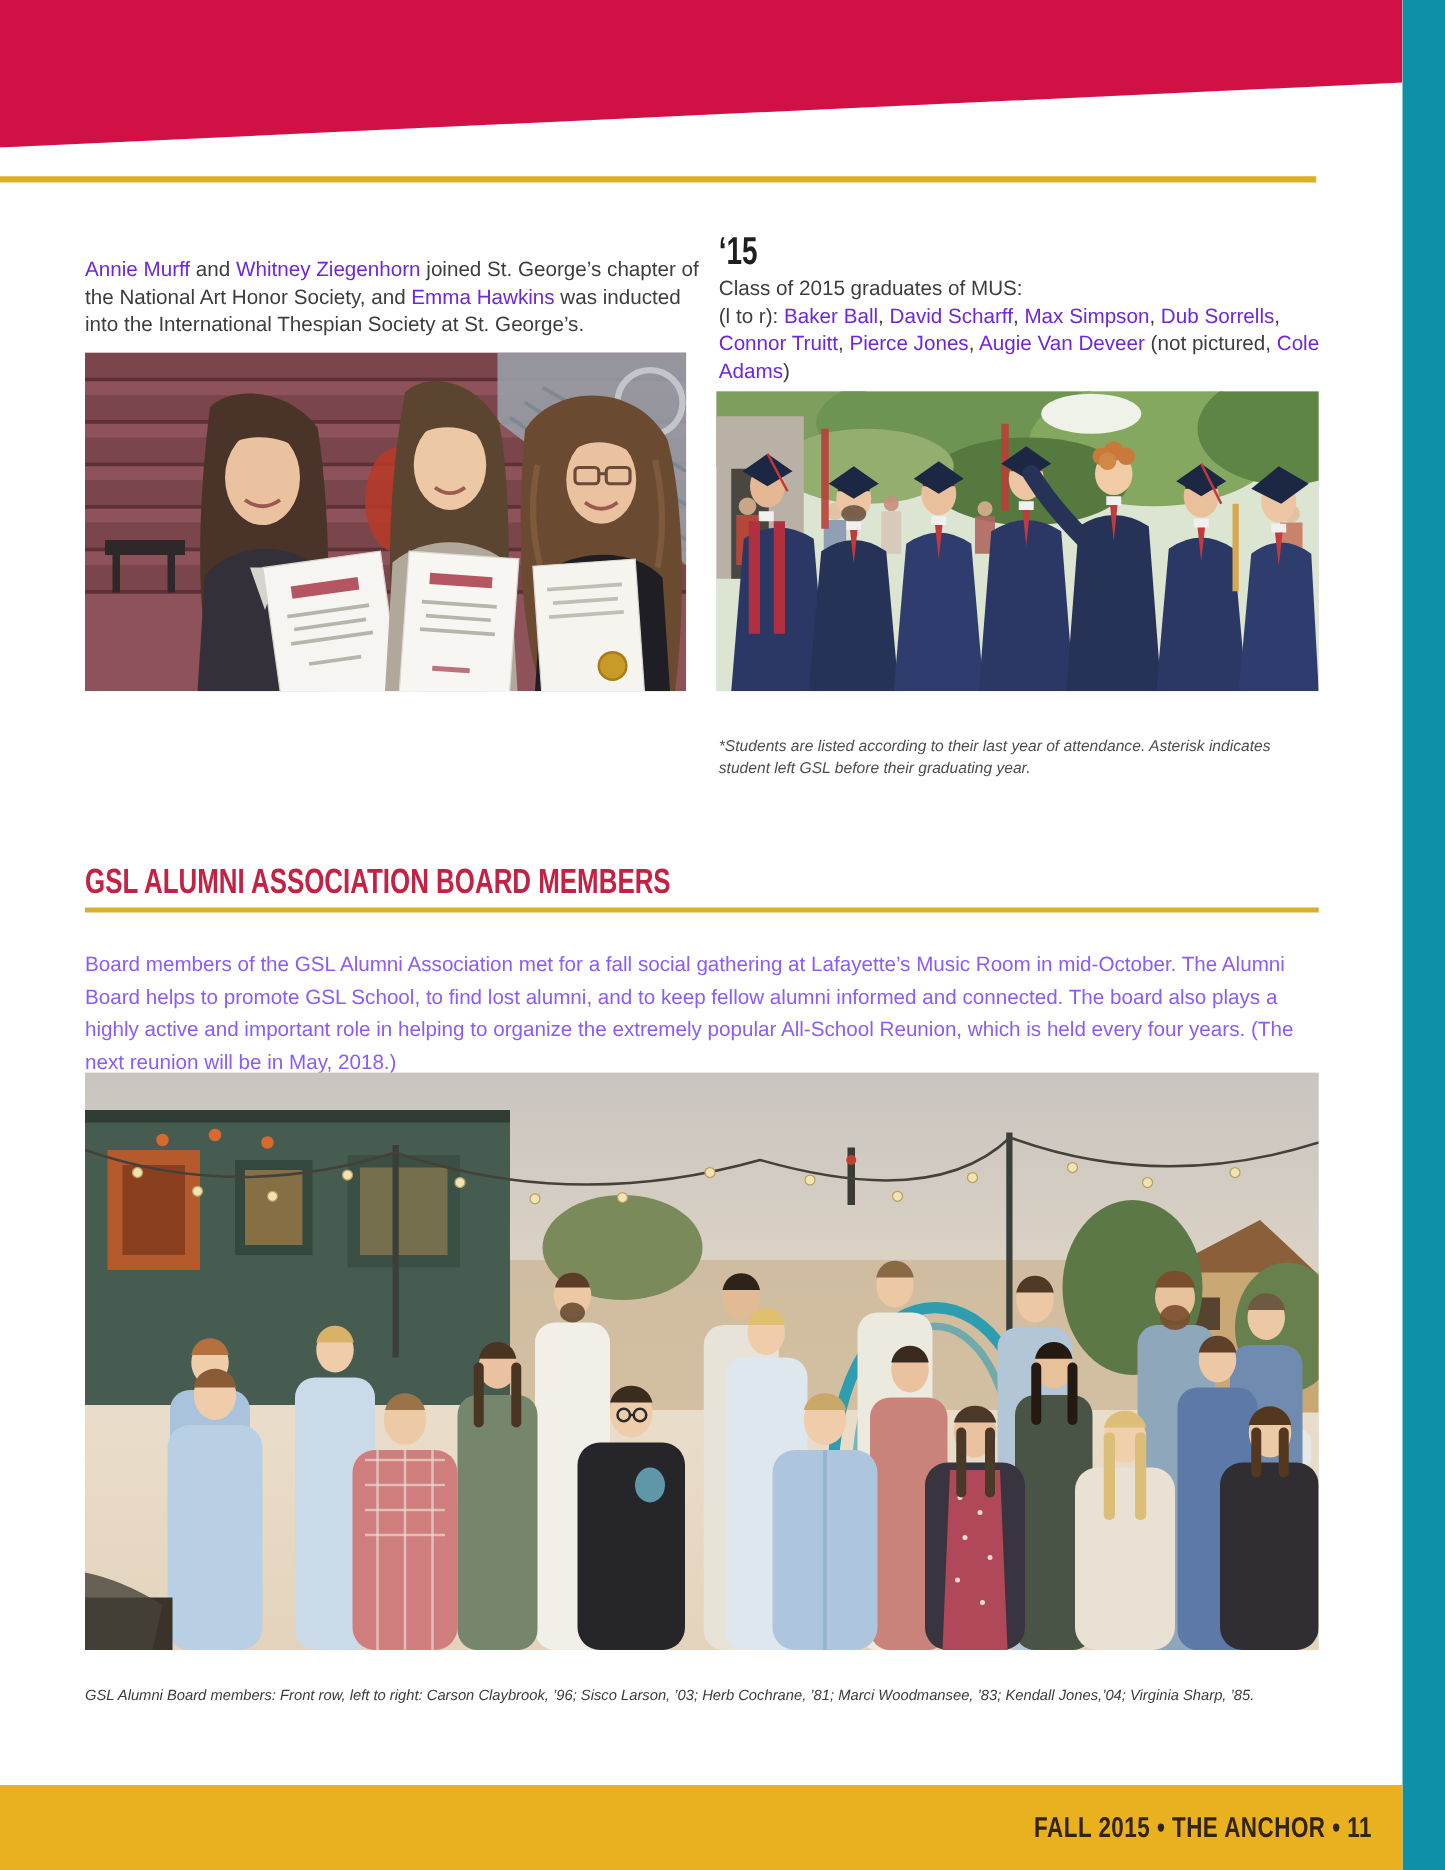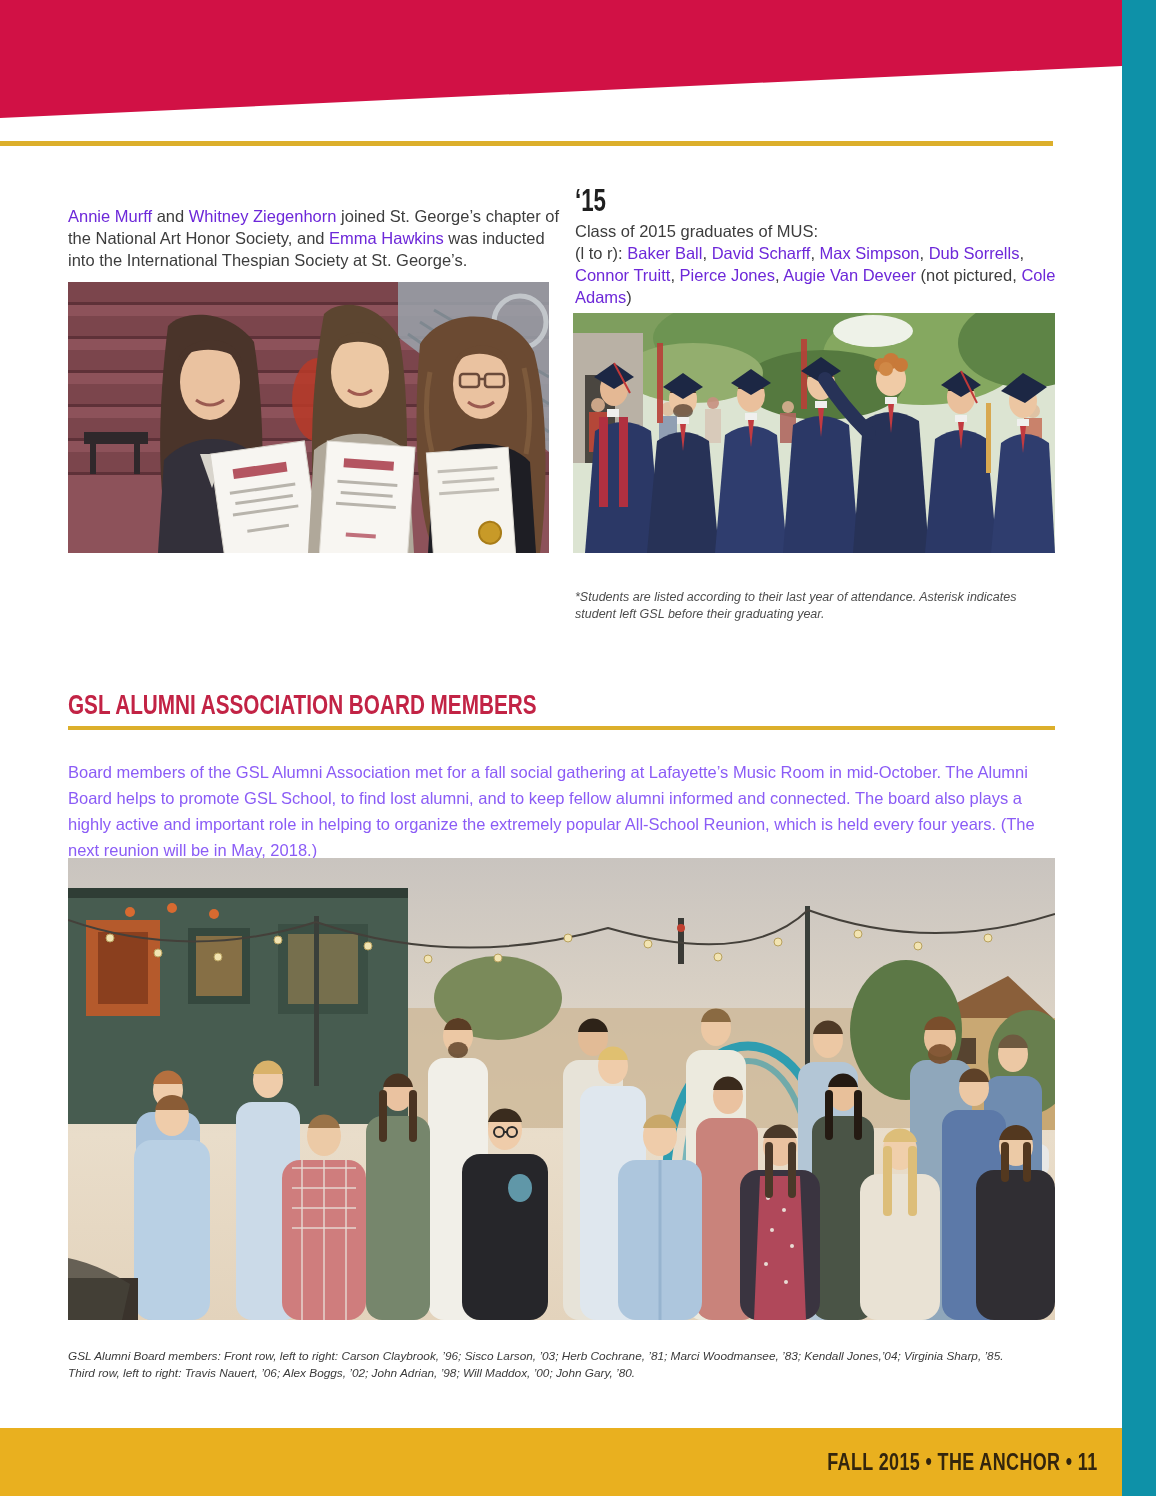--- a/index.html
+++ b/index.html
@@ -380,18 +380,17 @@
         <rect x="955" y="284" width="8" height="40" rx="4" fill="#53381f"></rect>
     </g>
 
     <rect x="0" y="420" width="70" height="42" fill="#3a332c"></rect>
     <path d="M0,400 q30,6 62,26 l-8,36 h-54 Z" fill="#46423a" opacity="0.8"></path>
   </svg>
 </div>
 
 <div class="caption">
   <div>GSL Alumni Board members: Front row, left to right: Carson Claybrook, ’96; Sisco Larson, ’03; Herb Cochrane, ’81; Marci Woodmansee, ’83; Kendall Jones,’04; Virginia Sharp, ’85.</div>
-  <div>Third row, left to right: Travis Nauert, ’06; Alex Boggs, ’02; John Adrian, ’98; Will Maddox, ’00; John Gary, ’80.</div>
 </div>
 
 <div class="footer-bar">
   <span class="footer-text">FALL 2015 • THE ANCHOR • 11</span>
 </div>
 
 </body></html>

